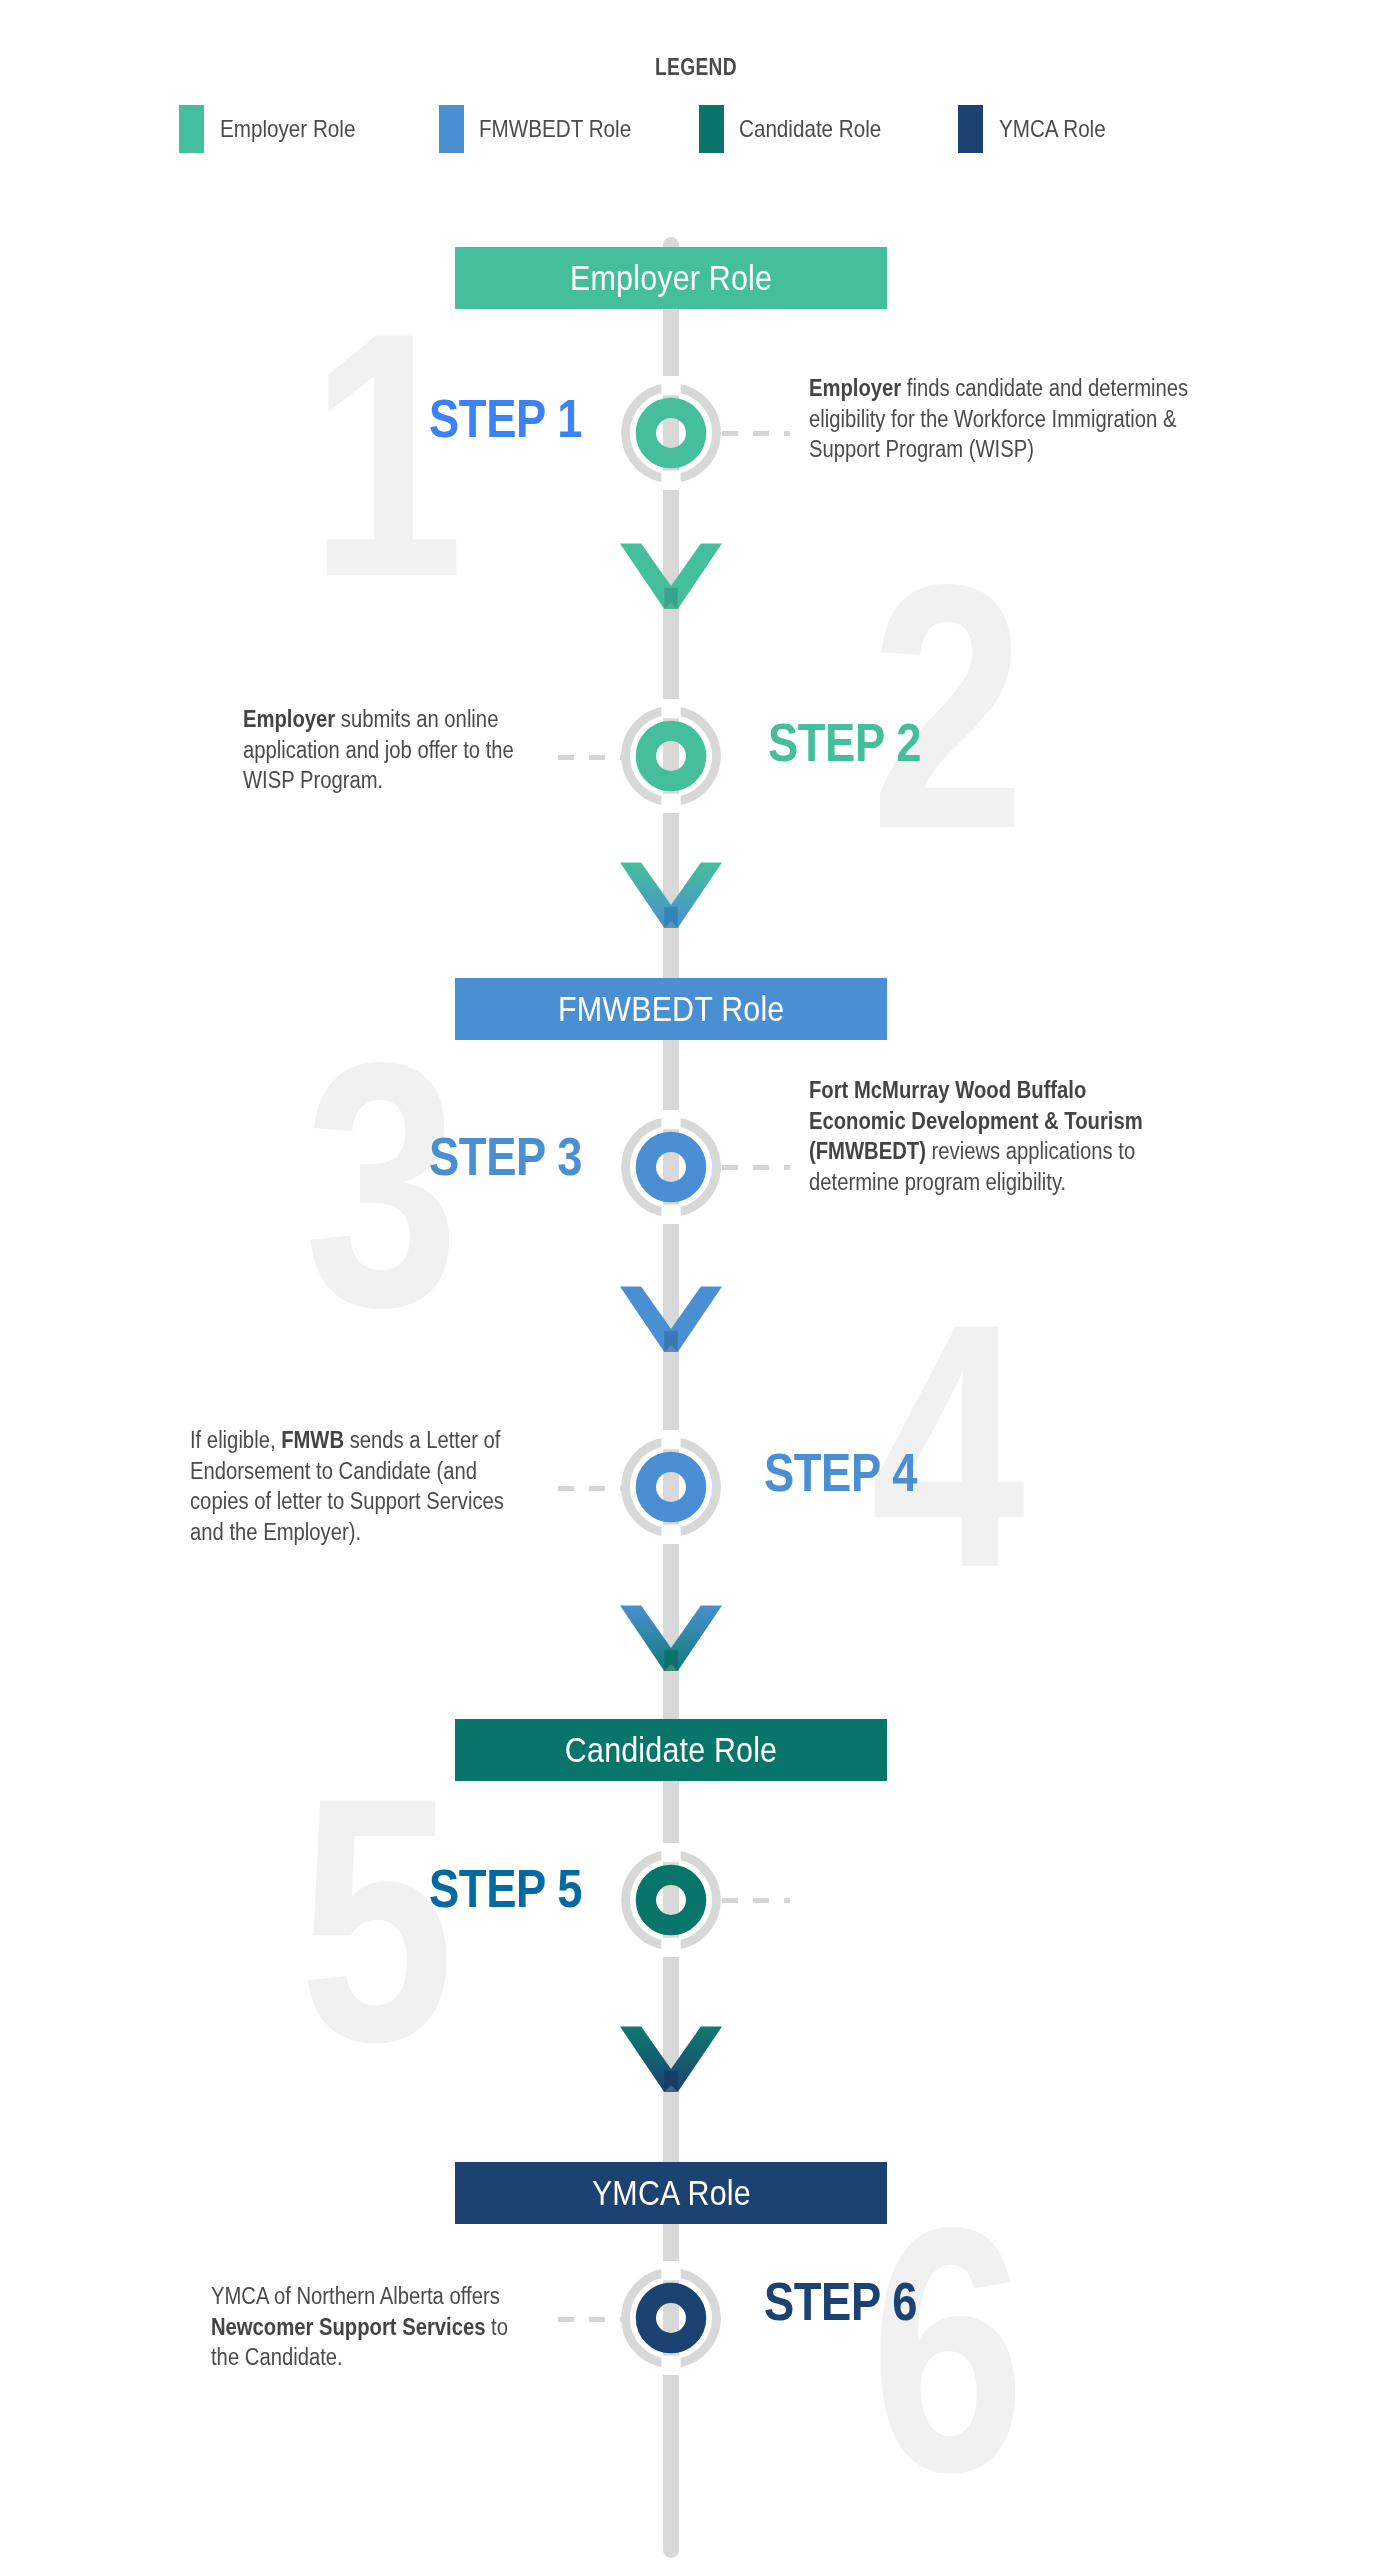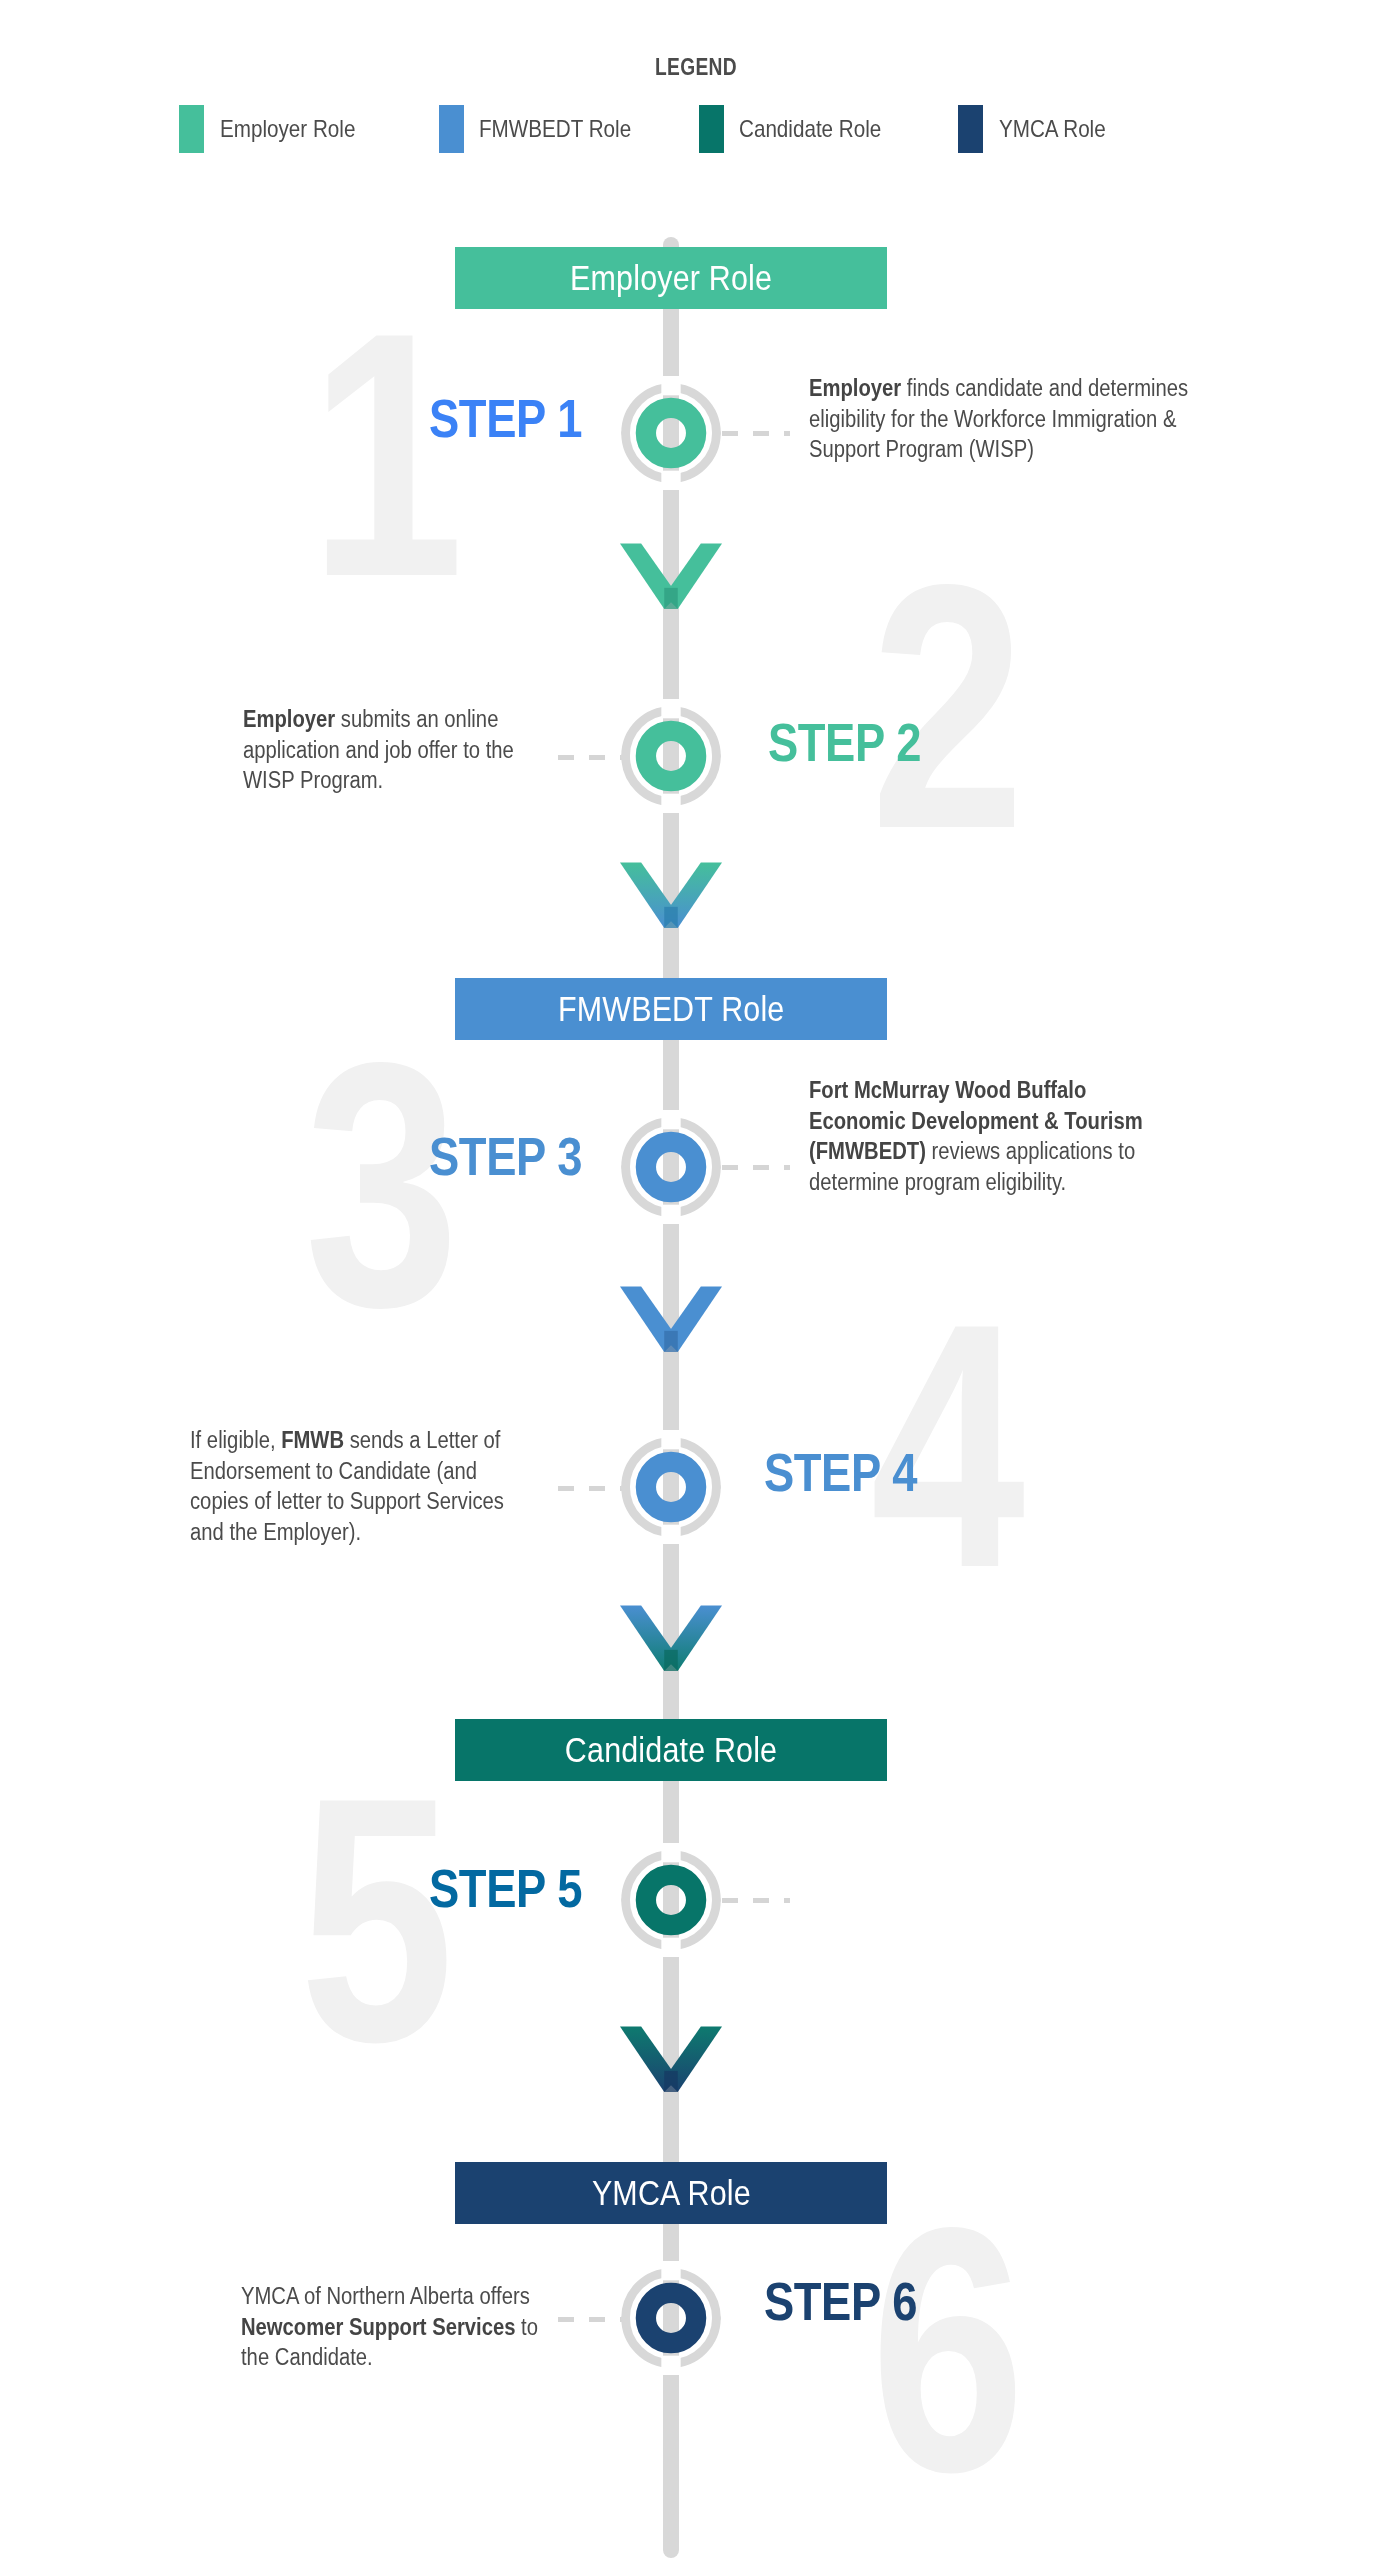--- a/index.html
+++ b/index.html
@@ -382,21 +382,21 @@
       <polygon points="46,60 60,60 60,82 46,82" fill="#153a63" opacity="0.75"></polygon>
     </svg>
   </div>
 
   <div class="role-bar" style="top:2162px; background:#1b4270;">
     <span>YMCA Role</span>
   </div>
 
   <div class="ghost-num" style="left:851px; top:2214px;">6</div>
 
-  <div class="desc ralign" style="left:211px; top:2281px; width:314px;margin-left:30px;">
+  <div class="desc ralign" style="left:211px; top:2281px; width:314px;">
     <p>YMCA of Northern Alberta offers <b>Newcomer Support Services</b> to the Candidate.</p>
   </div>
 
   <div class="dash-line" style="left:558px; top:2317px; width:66px;"></div>
 
   <div class="marker" style="left:614px; top:2261px;">
     <svg width="114" height="114" viewBox="0 0 118 118" aria-hidden="true">
       <path d="M 59 12 A 47 47 0 0 1 106 59" fill="none" stroke="#d8d8d8" stroke-width="9" stroke-linecap="round"></path>
       <path d="M 106 59 A 47 47 0 0 1 59 106" fill="none" stroke="#d8d8d8" stroke-width="9" stroke-linecap="round"></path>
       <path d="M 59 106 A 47 47 0 0 1 12 59" fill="none" stroke="#d8d8d8" stroke-width="9" stroke-linecap="round"></path>

